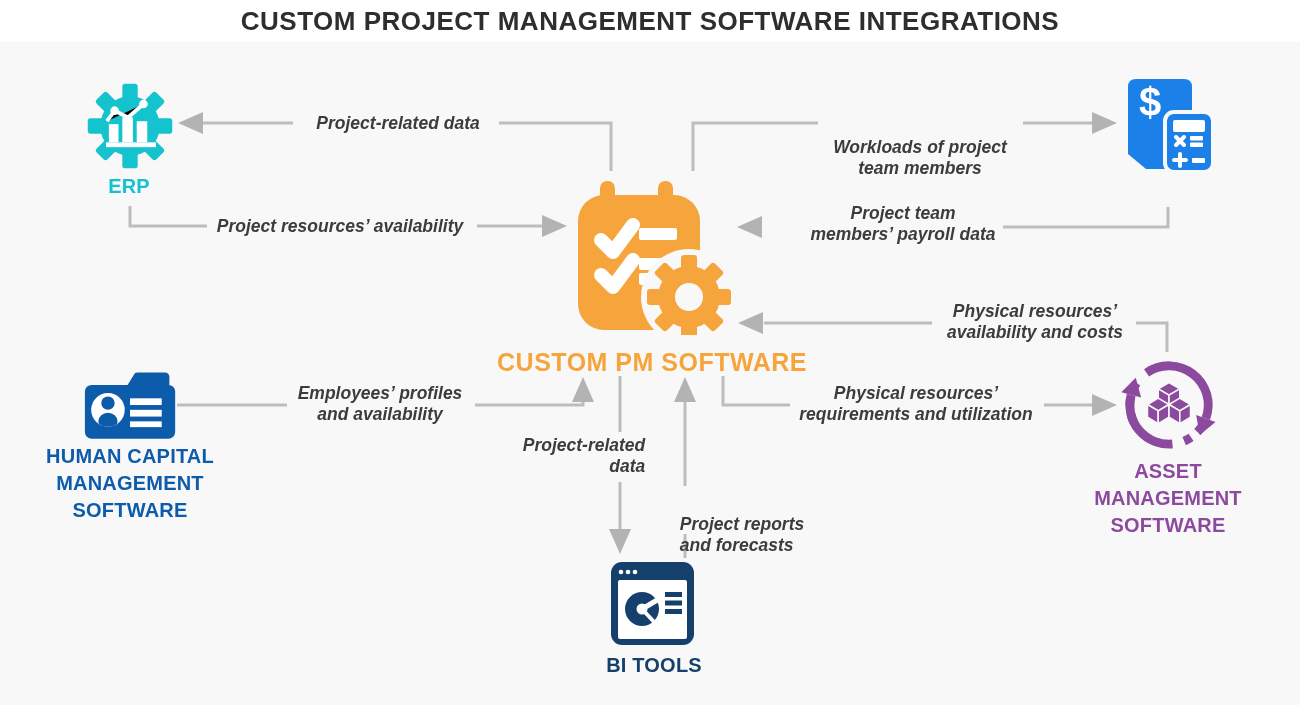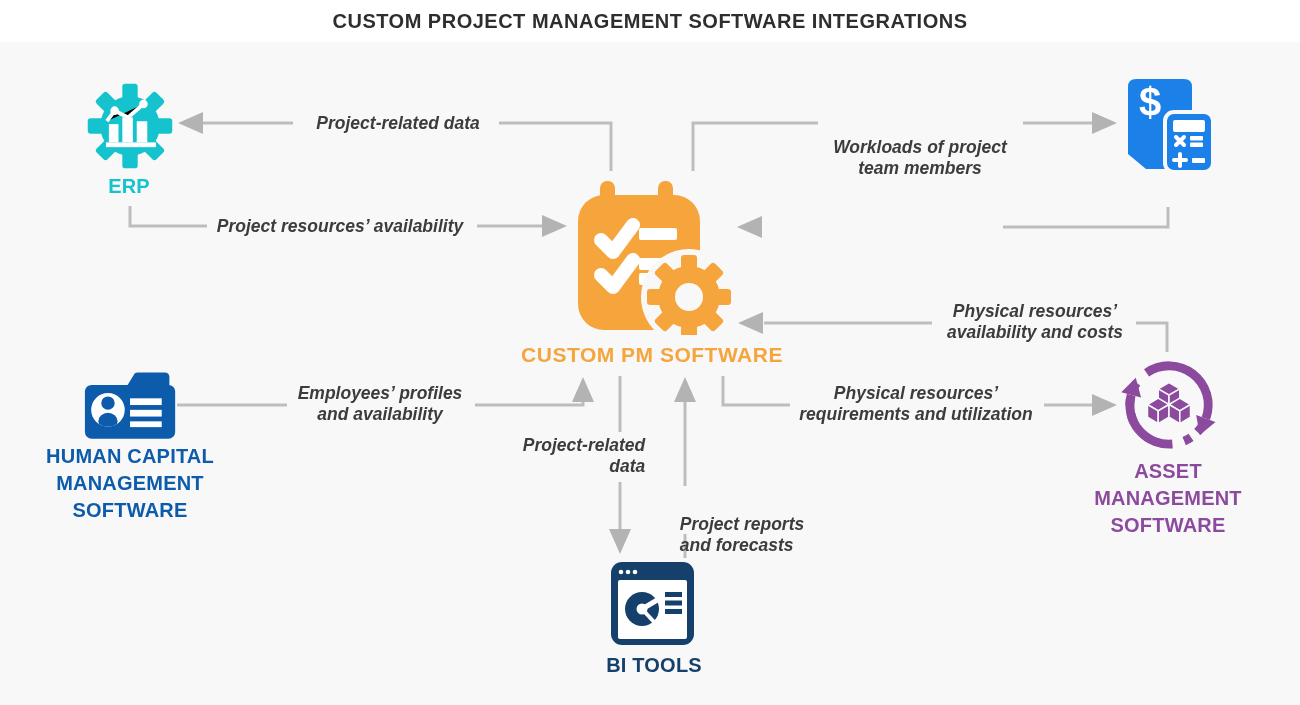--- a/index.html
+++ b/index.html
@@ -1,35 +1,35 @@
 <!DOCTYPE html>
 <html style="--erp: #14C3CE; --payroll: #1B80E8; --hcm: #0D5BAB; --asset: #8C4A9E; --bi: #15406B; --center: #F6A53C; --arrow_line: #BDBDBD; --arrow_head: #B3B3B3; --flow_text: #3C3C3C; --title_text: #2E2E2E; --panel_bg: #F8F8F8; --canvas_bg: #FFFFFF;"><head>
 <meta charset="utf-8">
 <style>
   html,body{margin:0;padding:0;background:#fff;}
   .canvas{position:relative;width:1300px;height:705px;background:var(--canvas_bg,#fff);overflow:hidden;
           font-family:"Liberation Sans","DejaVu Sans",sans-serif;}
   .title{position:absolute;top:0;left:0;right:0;height:42px;display:flex;align-items:center;justify-content:center;
-         font-weight:bold;font-size:20px;letter-spacing:.5px;color:var(--title_text,#2e2e2e);}
+         font-weight:bold;font-size:26px;letter-spacing:.5px;color:var(--title_text,#2e2e2e);}
   .panel{position:absolute;top:42px;left:0;right:0;bottom:0;background:var(--panel_bg,#f8f8f8);}
   .connectors{position:absolute;left:0;top:-42px;width:1300px;height:705px;}
   .flow-label{position:absolute;transform:translate(-50%,-50%);font-style:italic;font-weight:bold;
               font-size:17.5px;line-height:21px;color:var(--flow_text,#3c3c3c);white-space:pre-line;
               text-align:center;}
   .flow-label.align-r{text-align:right;}
   .flow-label.align-l{text-align:left;}
   .node-icon{position:absolute;}
   .node-label{position:absolute;transform:translate(-50%,-50%);font-weight:bold;font-size:20px;line-height:27px;
               letter-spacing:.2px;white-space:pre-line;text-align:center;}
   .label-erp{color:var(--erp);}
   .label-payroll{color:var(--payroll);}
   .label-hcm{color:var(--hcm);}
   .label-asset{color:var(--asset);}
   .label-bi{color:var(--bi);}
-  .label-center{color:var(--center);font-size:21px;letter-spacing:.5px;}
+  .label-center{color:var(--center);font-size:25px;letter-spacing:.5px;margin-top:8px;}
 </style>
 </head>
 <body>
 
 <div class="canvas">
   <div class="title">CUSTOM PROJECT MANAGEMENT SOFTWARE INTEGRATIONS</div>
 
   <div class="panel">
 
     <svg class="connectors" viewBox="0 0 1300 705" fill="none" stroke="var(--arrow_line)" stroke-width="3">
@@ -68,20 +68,22 @@
       <g>
         <path d="M685 402 V486 M685 534 V558"></path>
         <polygon points="685,377 674,402 696,402" fill="var(--arrow_head)" stroke="none"></polygon>
       </g>
     </svg>
 
     <div class="flow-label" style="left:398px;top:81px;">Project-related data</div>
     <div class="flow-label" style="left:340px;top:184px;">Project resources’ availability</div>
     <div class="flow-label" style="left:920px;top:80px;margin-top:36px;">Workloads of project
 team members</div>
+    <div class="flow-label" style="left:903px;top:182px;">Project team
+members’ payroll data</div>
     <div class="flow-label" style="left:1035px;top:280px;">Physical resources’
 availability and costs</div>
     <div class="flow-label" style="left:916px;top:362px;">Physical resources’
 requirements and utilization</div>
     <div class="flow-label" style="left:380px;top:362px;">Employees’ profiles
 and availability</div>
     <div class="flow-label align-r" style="left:584px;top:414px;">Project-related
 data</div>
     <div class="flow-label align-l" style="left:742px;top:493px;">Project reports
 and forecasts</div>

